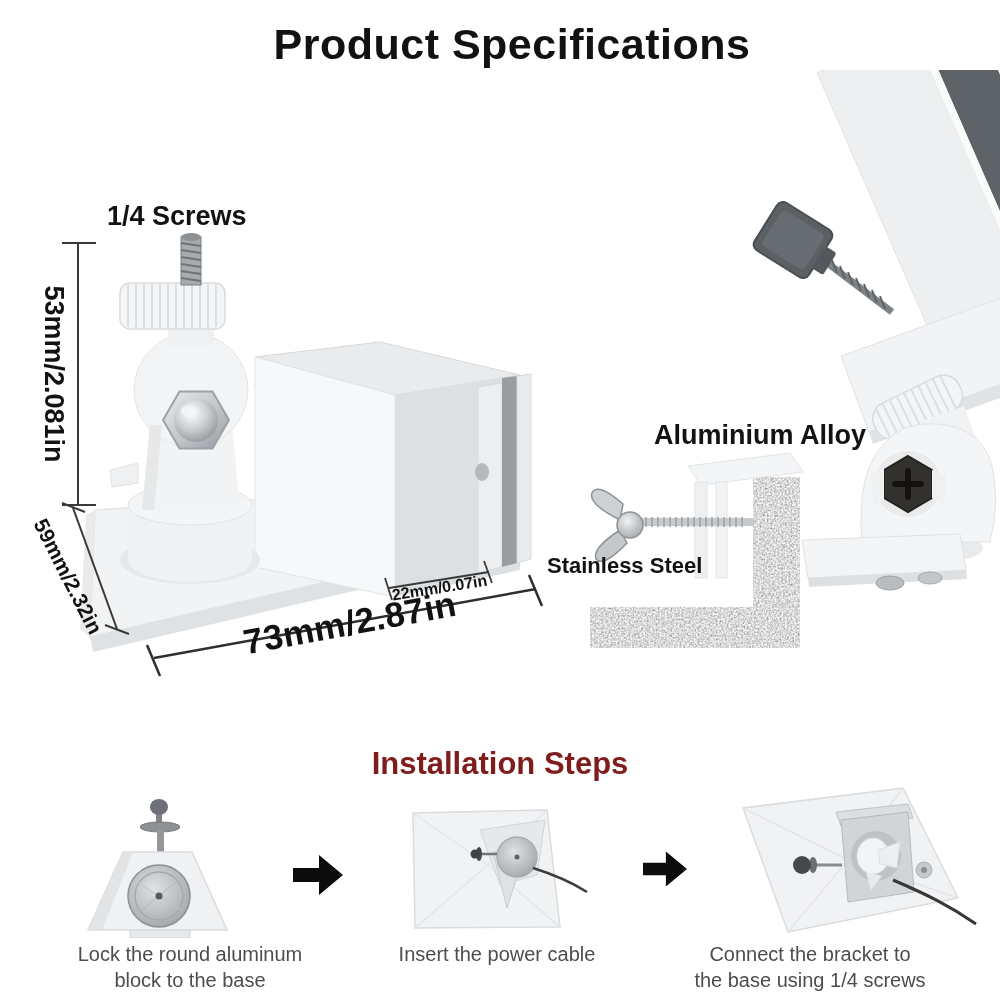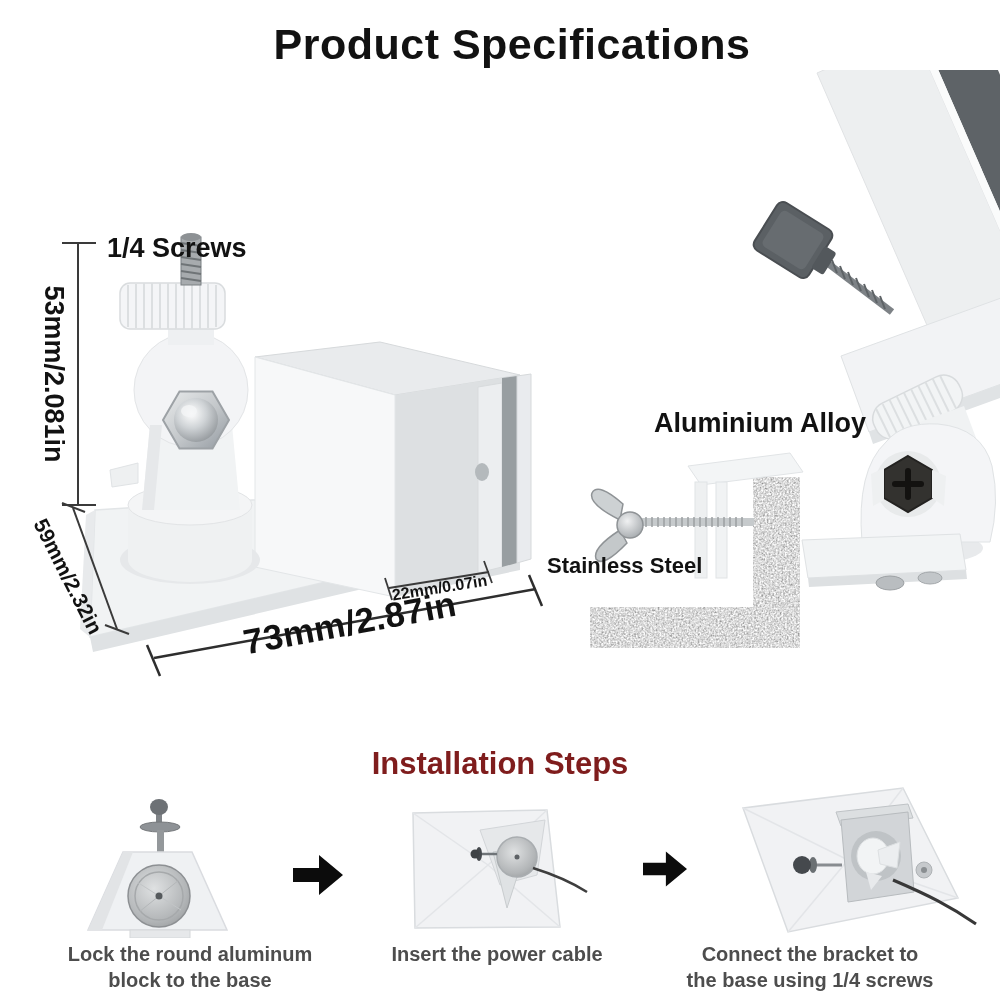--- a/index.html
+++ b/index.html
@@ -3,30 +3,30 @@
 <meta charset="utf-8">
 <style>
   html,body{margin:0;padding:0;background:#fff;}
   #canvas{position:relative;width:1000px;height:1000px;background:#ffffff;overflow:hidden;
           font-family:"Liberation Sans",sans-serif;color:#141414;}
   .abs{position:absolute;}
   #title{left:0;right:0;top:20px;text-align:center;font-size:43px;font-weight:600;
          letter-spacing:0.5px;color:#121212;margin-left:24px;}
   .dim-label{position:absolute;font-weight:bold;color:#121212;white-space:nowrap;
              text-align:center;}
-  #lbl-screws{left:107px;top:201px;font-size:27px;margin-top:32px;}
+  #lbl-screws{left:107px;top:201px;font-size:27px;}
   #lbl-53{left:-86px;top:359px;width:280px;height:30px;font-size:27px;transform:rotate(90deg);}
   #lbl-59{left:-18px;top:564px;width:170px;height:26px;font-size:21px;transform:rotate(63deg);}
   #lbl-73{left:210px;top:603px;width:280px;height:42px;font-size:35px;transform:rotate(-10.5deg);letter-spacing:.5px;}
   #lbl-22{left:370px;top:579px;width:140px;height:22px;font-size:16px;transform:rotate(-9deg);}
-  #lbl-alloy{left:654px;top:408px;font-size:27px;}
+  #lbl-alloy{left:654px;top:420px;font-size:27px;}
   #lbl-steel{left:547px;top:553px;font-size:22px;text-align:center;}
   #install-heading{left:0;right:0;top:746px;text-align:center;font-size:31px;font-weight:bold;color:#7f1d1d;}
   .caption{position:absolute;top:941px;width:320px;text-align:center;font-size:20px;
-           line-height:26px;color:#4d4d4d;font-weight:700;}
+           line-height:26px;color:#4d4d4d;font-weight:400;}
   #cap-1{left:30px;} #cap-2{left:337px;} #cap-3{left:650px;}
   svg{position:absolute;overflow:hidden;}
 </style>
 </head>
 <body>
 
 <div id="canvas">
 
   <div id="title" class="abs">Product Specifications</div>
 

